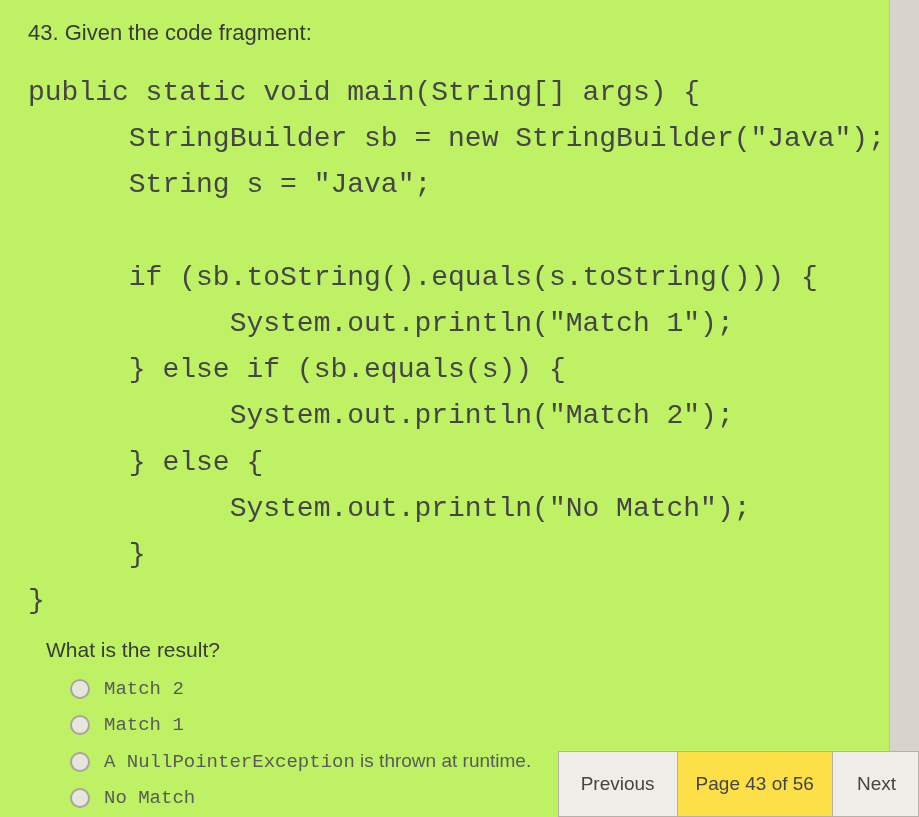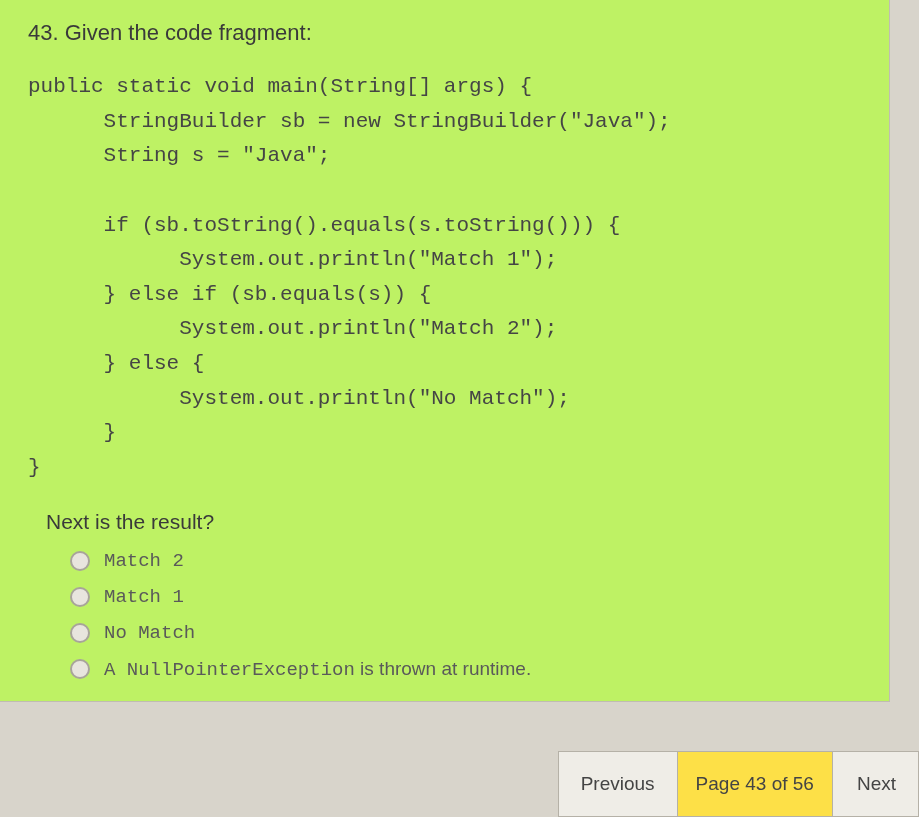--- a/index.html
+++ b/index.html
@@ -25,25 +25,25 @@
       margin-left: 0;
     }
     .question-title {
       font-size: 22px;
       color: #3a3a3a;
       margin-bottom: 24px;
       font-weight: normal;
     }
     .code-block {
       font-family: "Courier New", Courier, monospace;
-      font-size: 21px;
+      font-size: 28px;
       color: #454545;
       line-height: 1.65;
       white-space: pre;
-      margin-bottom: 24px;
+      margin-bottom: 14px;
     }
     .question-prompt {
       font-size: 21px;
       color: #3a3a3a;
       margin-left: 18px;
       margin-bottom: 16px;
       font-weight: normal;
     }
     .options {
       margin-left: 42px;
@@ -120,40 +120,40 @@
 
       if (sb.toString().equals(s.toString())) {
             System.out.println("Match 1");
       } else if (sb.equals(s)) {
             System.out.println("Match 2");
       } else {
             System.out.println("No Match");
       }
 }</div>
 
-  <div class="question-prompt">Next is the result?</div>
+  <div class="question-prompt">What is the result?</div>
 
   <div class="options">
     <div class="option-row">
       <span class="radio-circle"></span>
       <span class="option-text">Match 2</span>
     </div>
     <div class="option-row">
       <span class="radio-circle"></span>
       <span class="option-text">Match 1</span>
     </div>
     <div class="option-row">
       <span class="radio-circle"></span>
-      <span class="option-text">No Match</span>
+      <span class="option-text">
+        <span>A NullPointerException</span><span class="sans"> is thrown at runtime.</span>
+      </span>
     </div>
     <div class="option-row">
       <span class="radio-circle"></span>
-      <span class="option-text">
-        <span>A NullPointerException</span><span class="sans"> is thrown at runtime.</span>
-      </span>
+      <span class="option-text">No Match</span>
     </div>
   </div>
 </div>
 
 <div class="footer-bar">
   <div class="footer-button">Previous</div>
   <div class="page-indicator">Page 43 of 56</div>
   <div class="footer-button next-btn">Next</div>
 </div>
 

